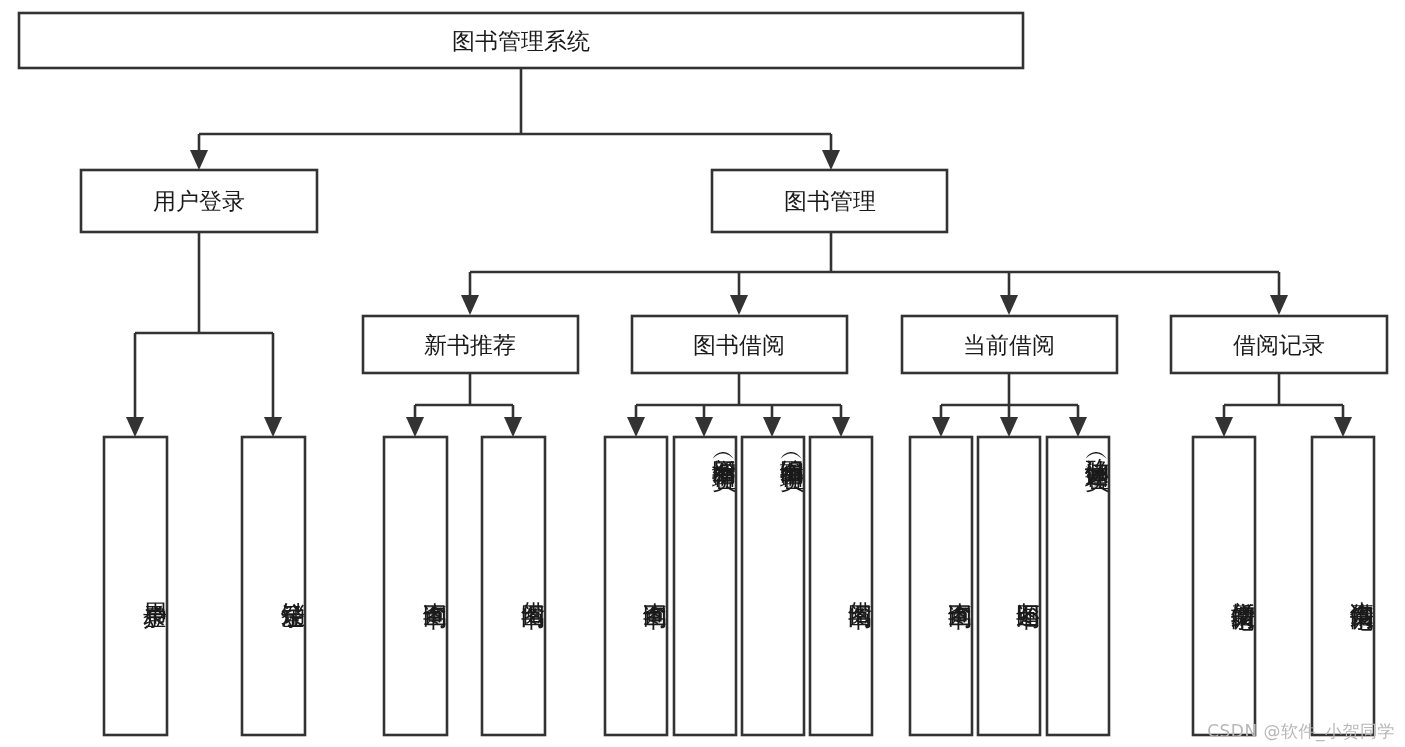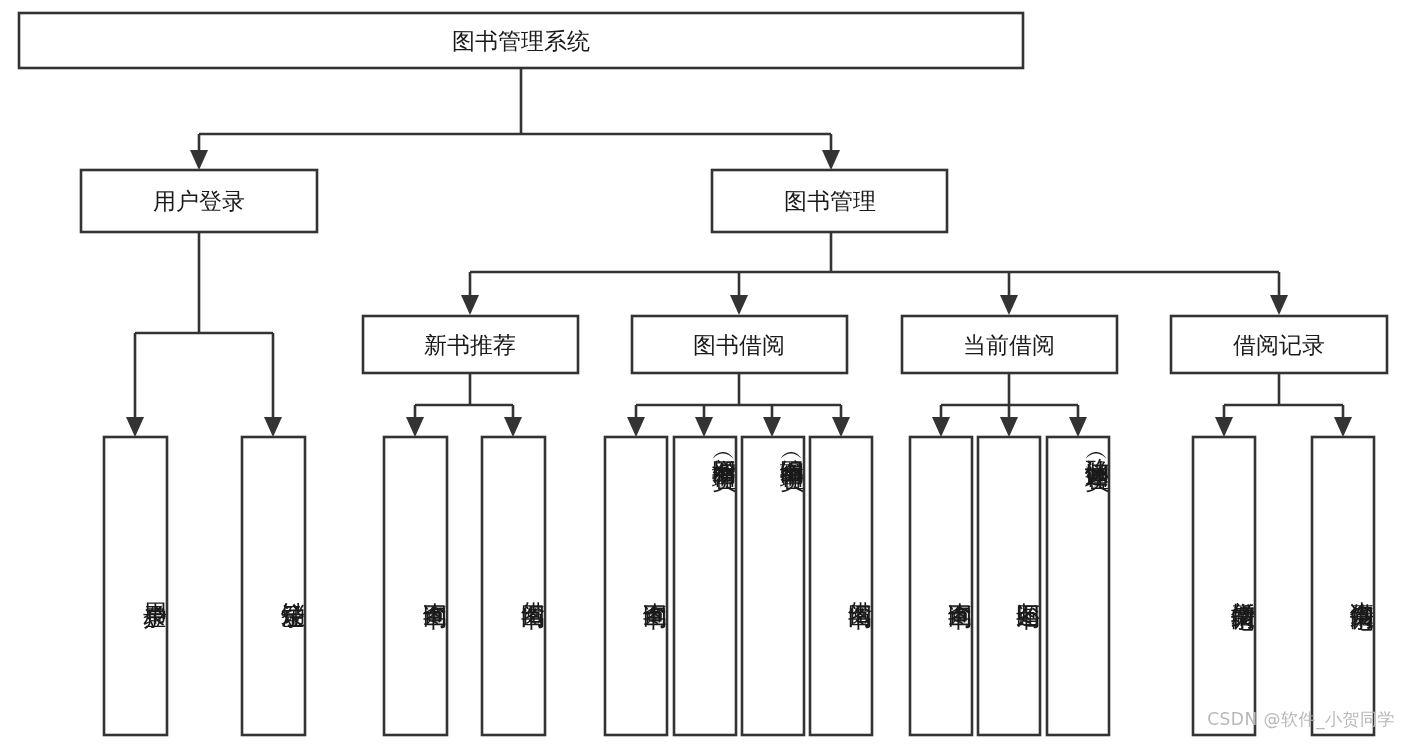--- a/index.html
+++ b/index.html
@@ -82,21 +82,21 @@
     height: 100%;
   }
   .leaf-cell.top-align {
     align-items: flex-start;
     padding-top: 2px;
     box-sizing: border-box;
   }
   #watermark {
     position: absolute;
     right: 10px;
-    bottom: 16px;
+    bottom: 4px;
     font-family: "DejaVu Sans", "Liberation Sans", sans-serif;
     font-size: 17px;
     color: #b8b8b8;
     letter-spacing: 0.5px;
     white-space: nowrap;
     user-select: none;
   }
 </style>
 </head>
 <body>

